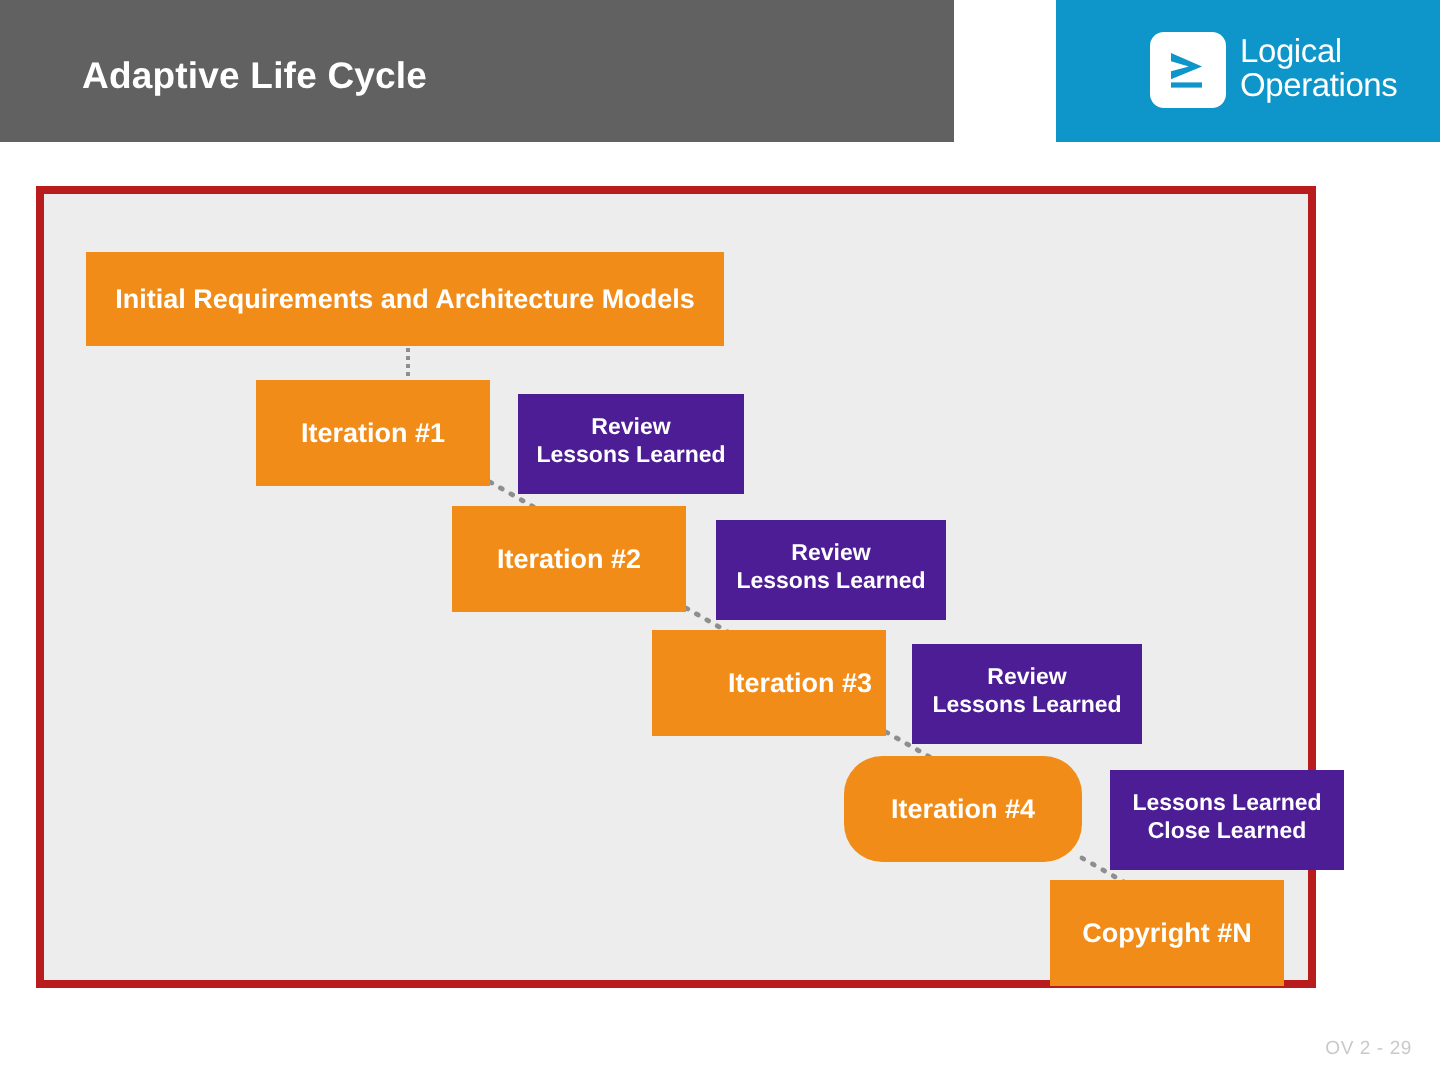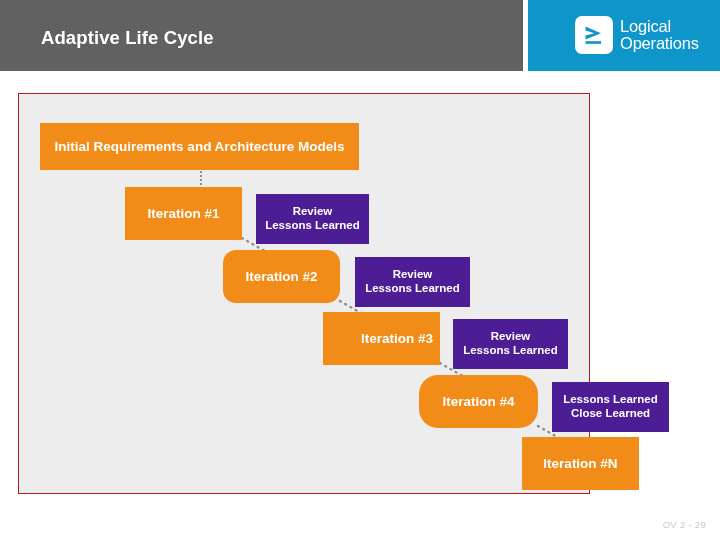--- a/index.html
+++ b/index.html
@@ -20,21 +20,21 @@
     position: absolute;
     left: 0;
     top: 0;
     width: 720px;
     height: 71px;
   }
   #title-bar {
     position: absolute;
     left: 0;
     top: 0;
-    width: 523px;
+    width: 477px;
     height: 71px;
     background: #616161;
     text-decoration: underline;
   }
   #page-title {
     position: absolute;
     left: 41px;
     top: 27px;
     color: #ffffff;
     font-size: 18.5px;
@@ -75,24 +75,24 @@
     font-size: 16.5px;
     letter-spacing: -0.2px;
   }
   #logo-text .ln { display: block; white-space: nowrap; }
 
   
   #diagram-panel {
     position: absolute;
     left: 18px;
     top: 93px;
-    width: 572px;
+    width: 640px;
     height: 401px;
     background: #ededed;
-    border: 1px solid #b91c1c;
+    border: 4px solid #b91c1c;
     box-sizing: border-box;
   }
 
   .node {
     position: absolute;
     box-sizing: border-box;
     display: flex;
     align-items: center;
     justify-content: center;
     text-align: center;
@@ -200,21 +200,21 @@
     <span class="label">Iteration #1</span>
   </div>
 
   <div class="node review" style="left:237px; top:100px; width:113px; height:50px;">
     <span>
       <span class="label">Review</span>
       <span class="label">Lessons Learned</span>
     </span>
   </div>
 
-  <div class="node phase" style="left:204px; top:156px; width:117px; height:53px;border-radius:13px;">
+  <div class="node phase" style="left:204px; top:156px; width:117px; height:53px;">
     <span class="label">Iteration #2</span>
   </div>
 
   <div class="node review" style="left:336px; top:163px; width:115px; height:50px;">
     <span>
       <span class="label">Review</span>
       <span class="label">Lessons Learned</span>
     </span>
   </div>
 
@@ -234,20 +234,20 @@
   </div>
 
   <div class="node review" style="left:533px; top:288px; width:117px; height:50px;">
     <span>
       <span class="label">Lessons Learned</span>
       <span class="label">Close Learned</span>
     </span>
   </div>
 
   <div class="node phase" style="left:503px; top:343px; width:117px; height:53px;">
-    <span class="label">Iteration #N</span>
+    <span class="label">Copyright #N</span>
   </div>
 
 </div>
 
 <div id="footer">
   <div id="page-number">OV 2 - 29</div>
 </div>
 
 </body></html>

